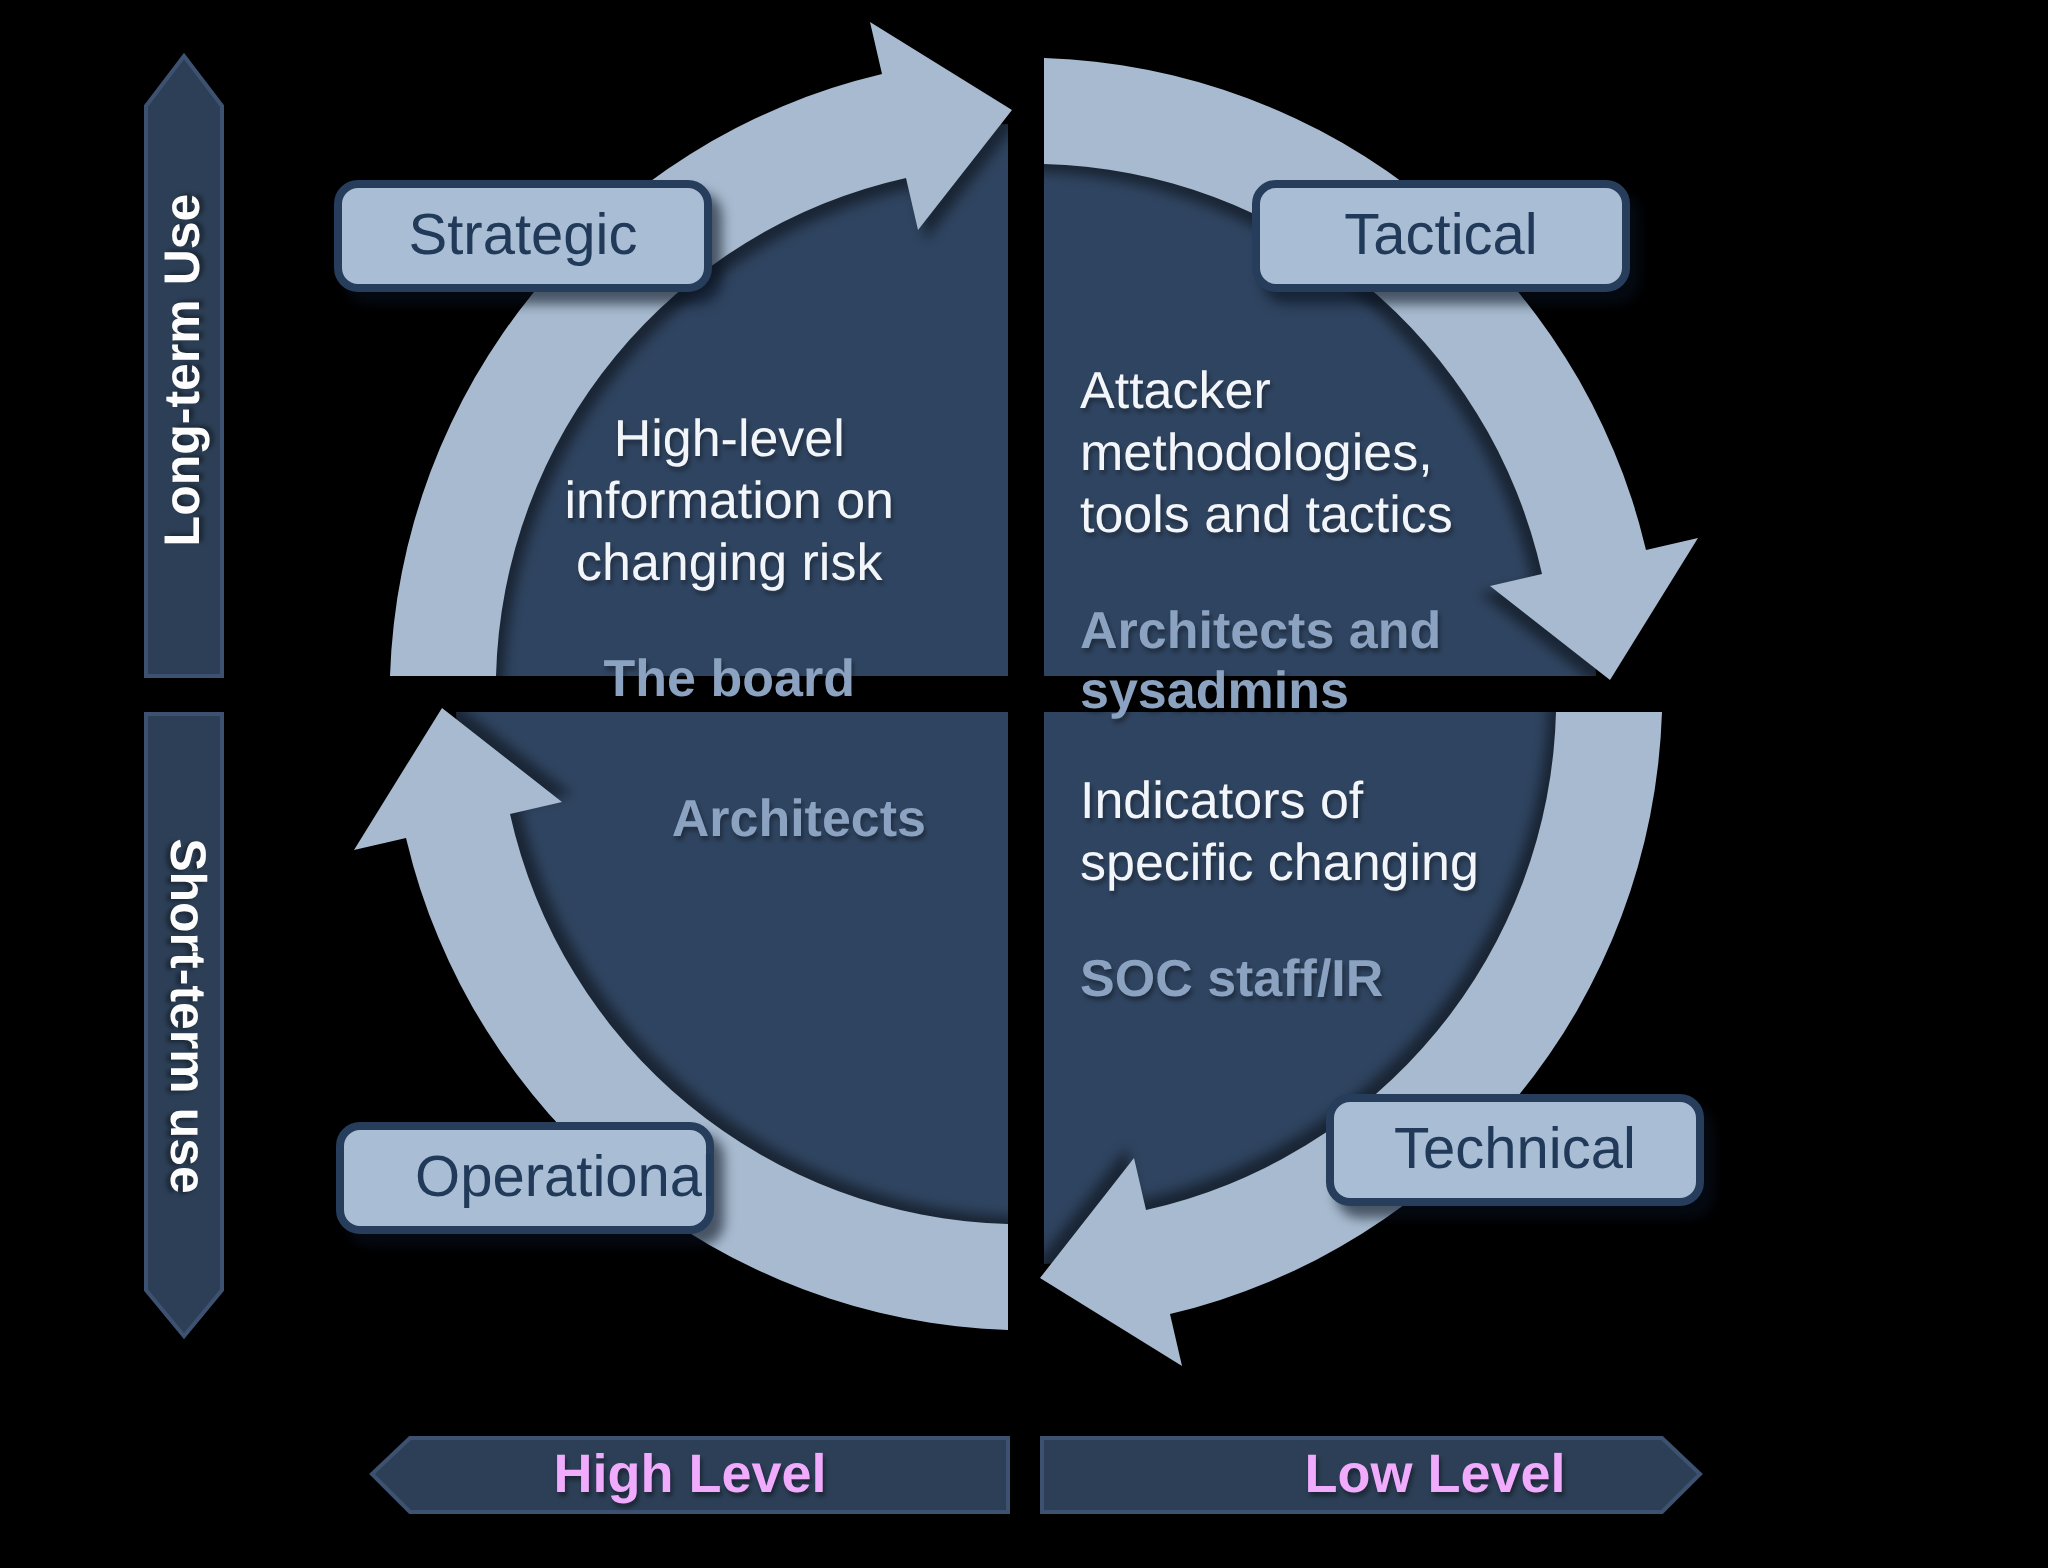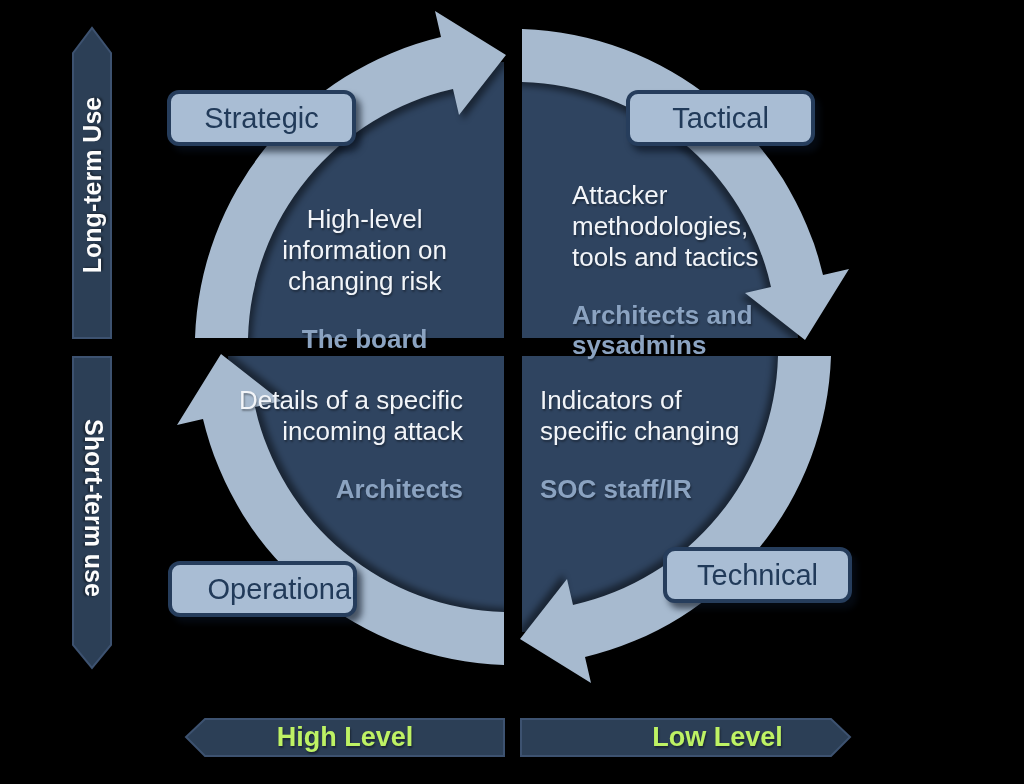--- a/index.html
+++ b/index.html
@@ -30,21 +30,21 @@
   .align-r{text-align:right;}
   .align-l{text-align:left;}
   .v-label{
     position:absolute;white-space:nowrap;color:#fdfdfd;font-weight:bold;
     font-size:25px;text-shadow:1px 2px 2px rgba(0,0,0,0.4);
   }
   .v-label.up{transform:translate(-50%,-50%) rotate(-90deg);}
   .v-label.down{transform:translate(-50%,-50%) rotate(90deg);}
   .h-axis-label{
     position:absolute;top:719px;height:37px;line-height:37px;
-    color:#bef264;font-weight:bold;font-size:27px;text-align:center;
+    color:#f0abfc;font-weight:bold;font-size:27px;text-align:center;
     text-shadow:1px 2px 2px rgba(0,0,0,0.4);
   }
 </style>
 </head>
 <body>
 
 <div class="stage">
 
   <svg width="1024" height="784" viewBox="0 0 1024 784">
 
@@ -74,30 +74,28 @@
   <div class="chip" style="left:626px;top:90px;">Tactical</div>
   <div class="chip" style="left:168px;top:561px;padding-left:40px;">Operational</div>
   <div class="chip" style="left:663px;top:547px;">Technical</div>
 
   <div class="qtext align-r" style="right:560px;top:186px;text-align:center;">
     <div class="desc">High-level
 information on
 changing risk</div>
     <div class="aud">The board</div>
   </div>
-  <div class="qtext align-l" style="left:540px;top:162px;margin-left:32px;">
+  <div class="qtext align-l" style="left:540px;top:162px;">
     <div class="desc">Attacker
 methodologies,
 tools and tactics</div>
     <div class="aud">Architects and
 sysadmins</div>
   </div>
   <div class="qtext align-r" style="right:544px;top:367px;">
-    <div class="desc">Details of a specific
-incoming attack</div>
     <div class="aud">Architects</div>
   </div>
   <div class="qtext align-l" style="left:540px;top:367px;">
     <div class="desc">Indicators of
 specific changing</div>
     <div class="aud">SOC staff/IR</div>
   </div>
 
   <span class="v-label up" style="left:92px;top:185px;">Long-term Use</span>
   <span class="v-label down" style="left:93px;top:508px;">Short-term use</span>

